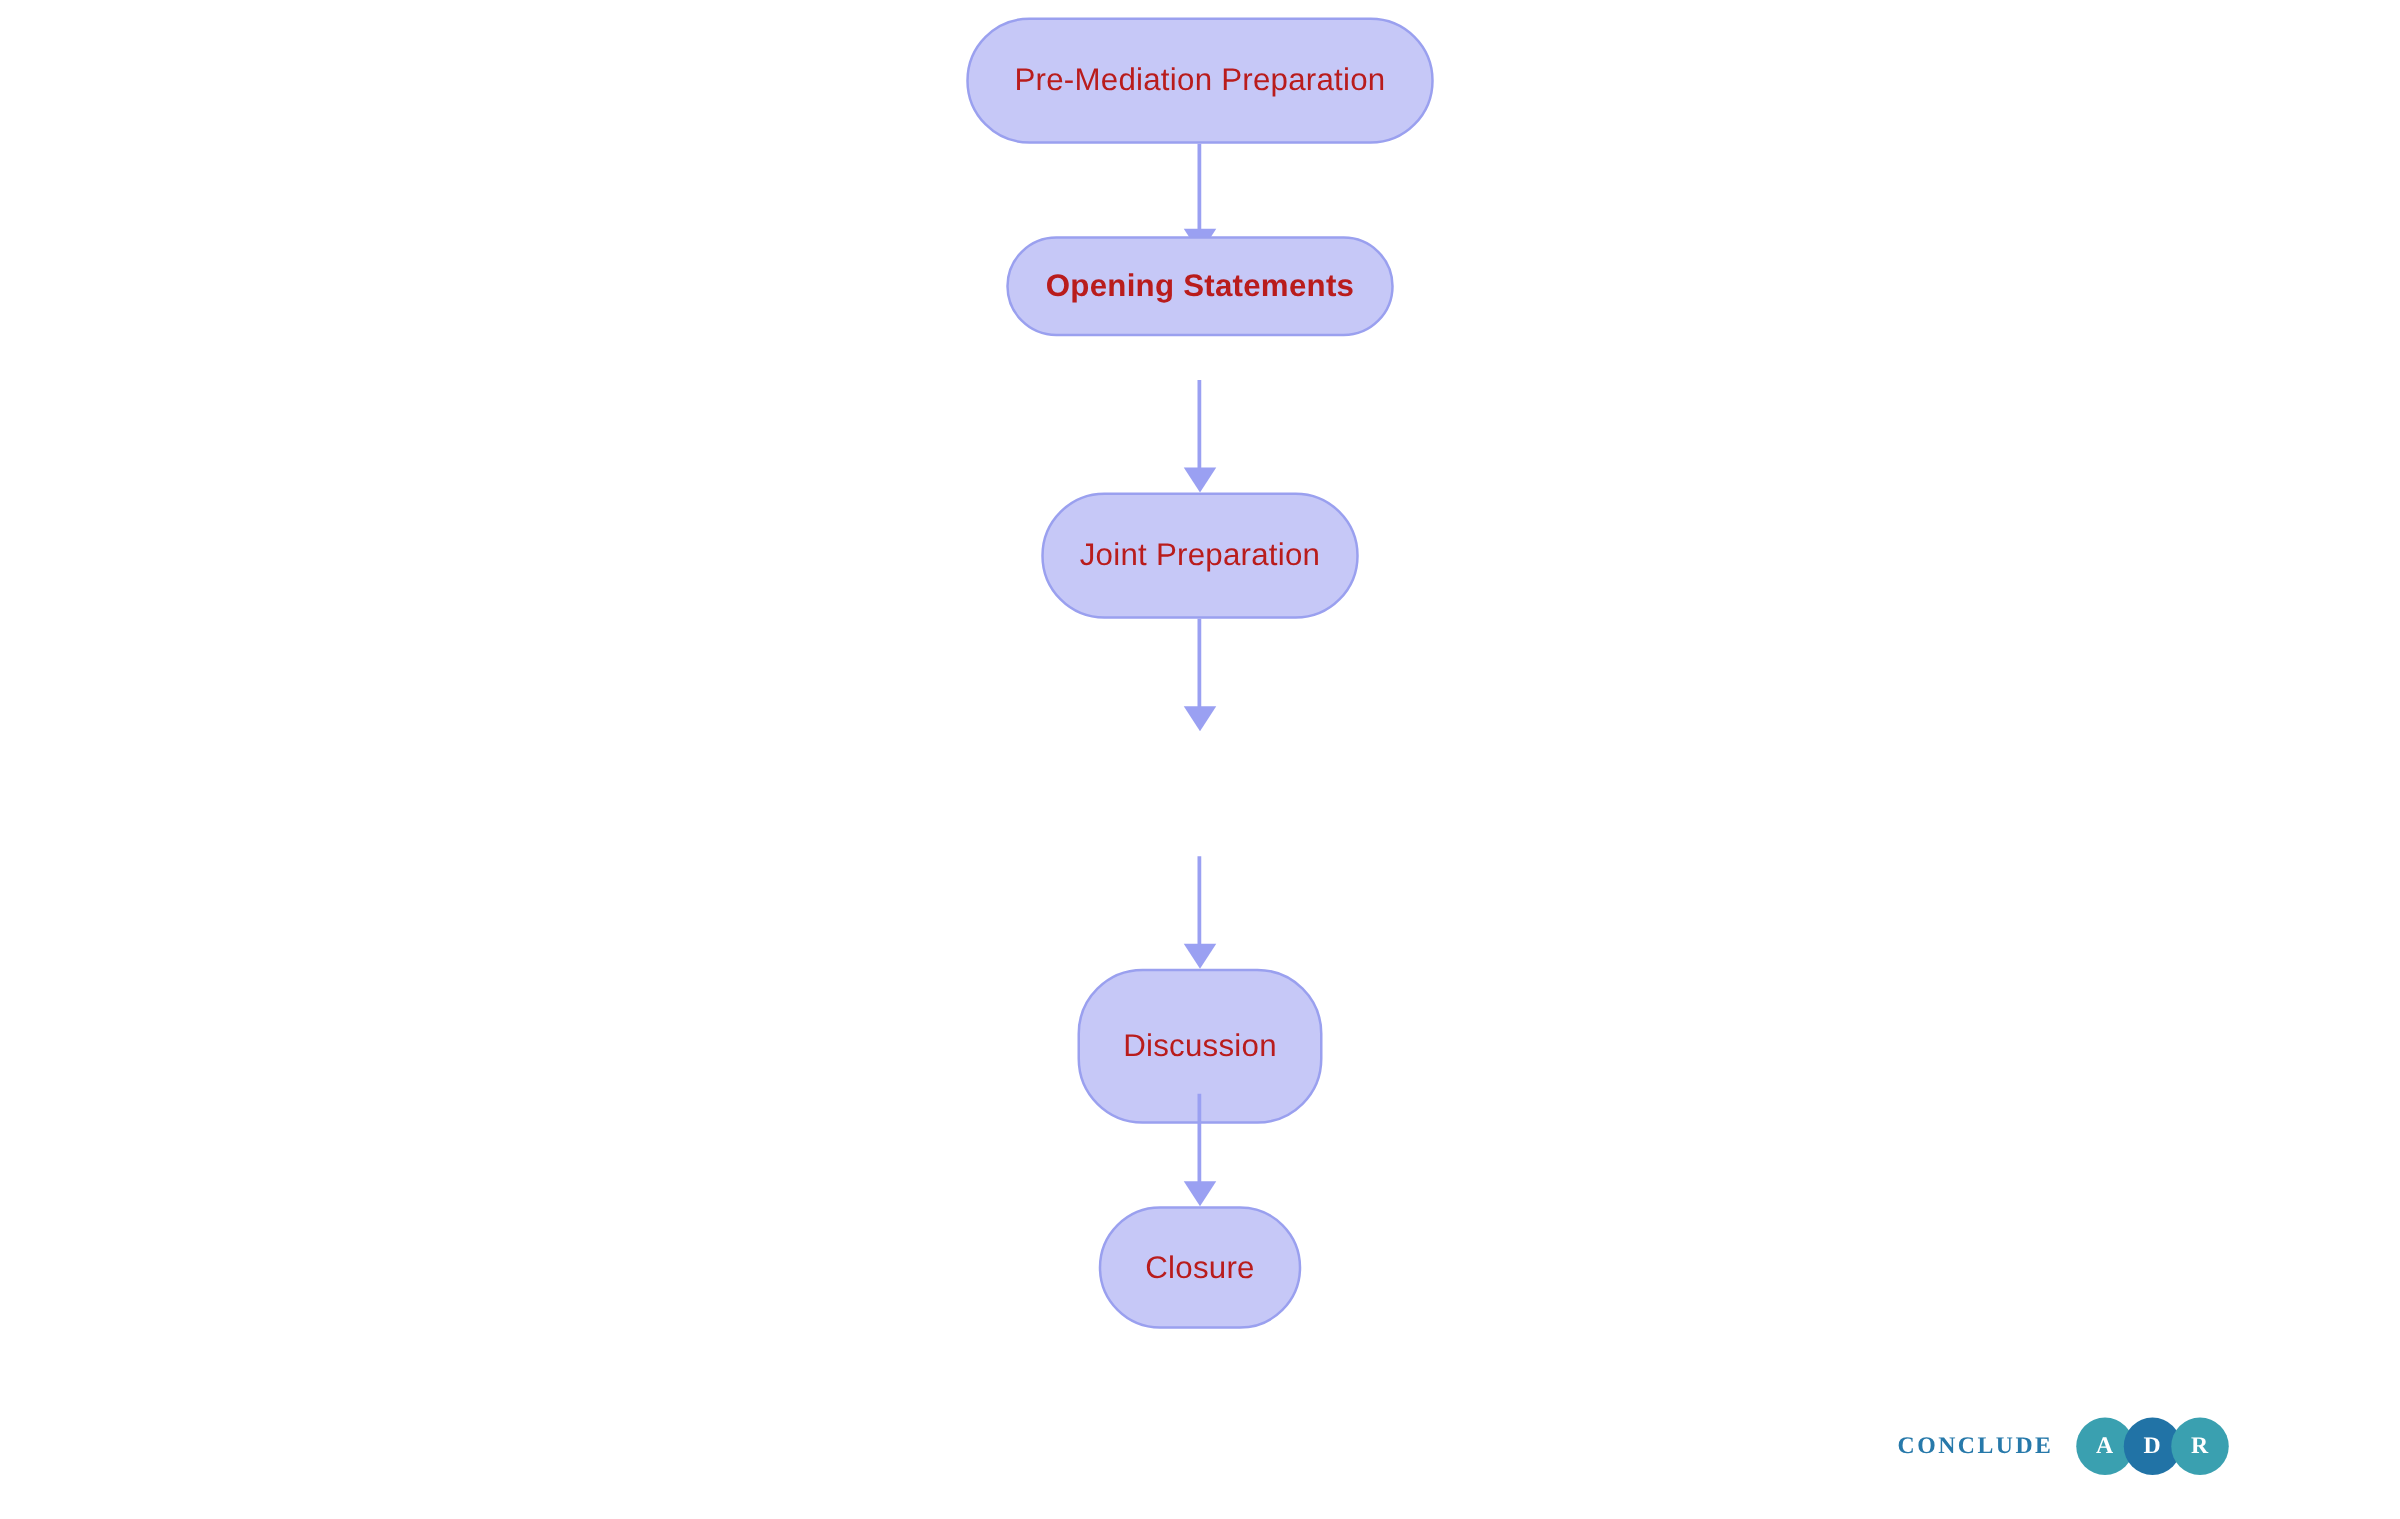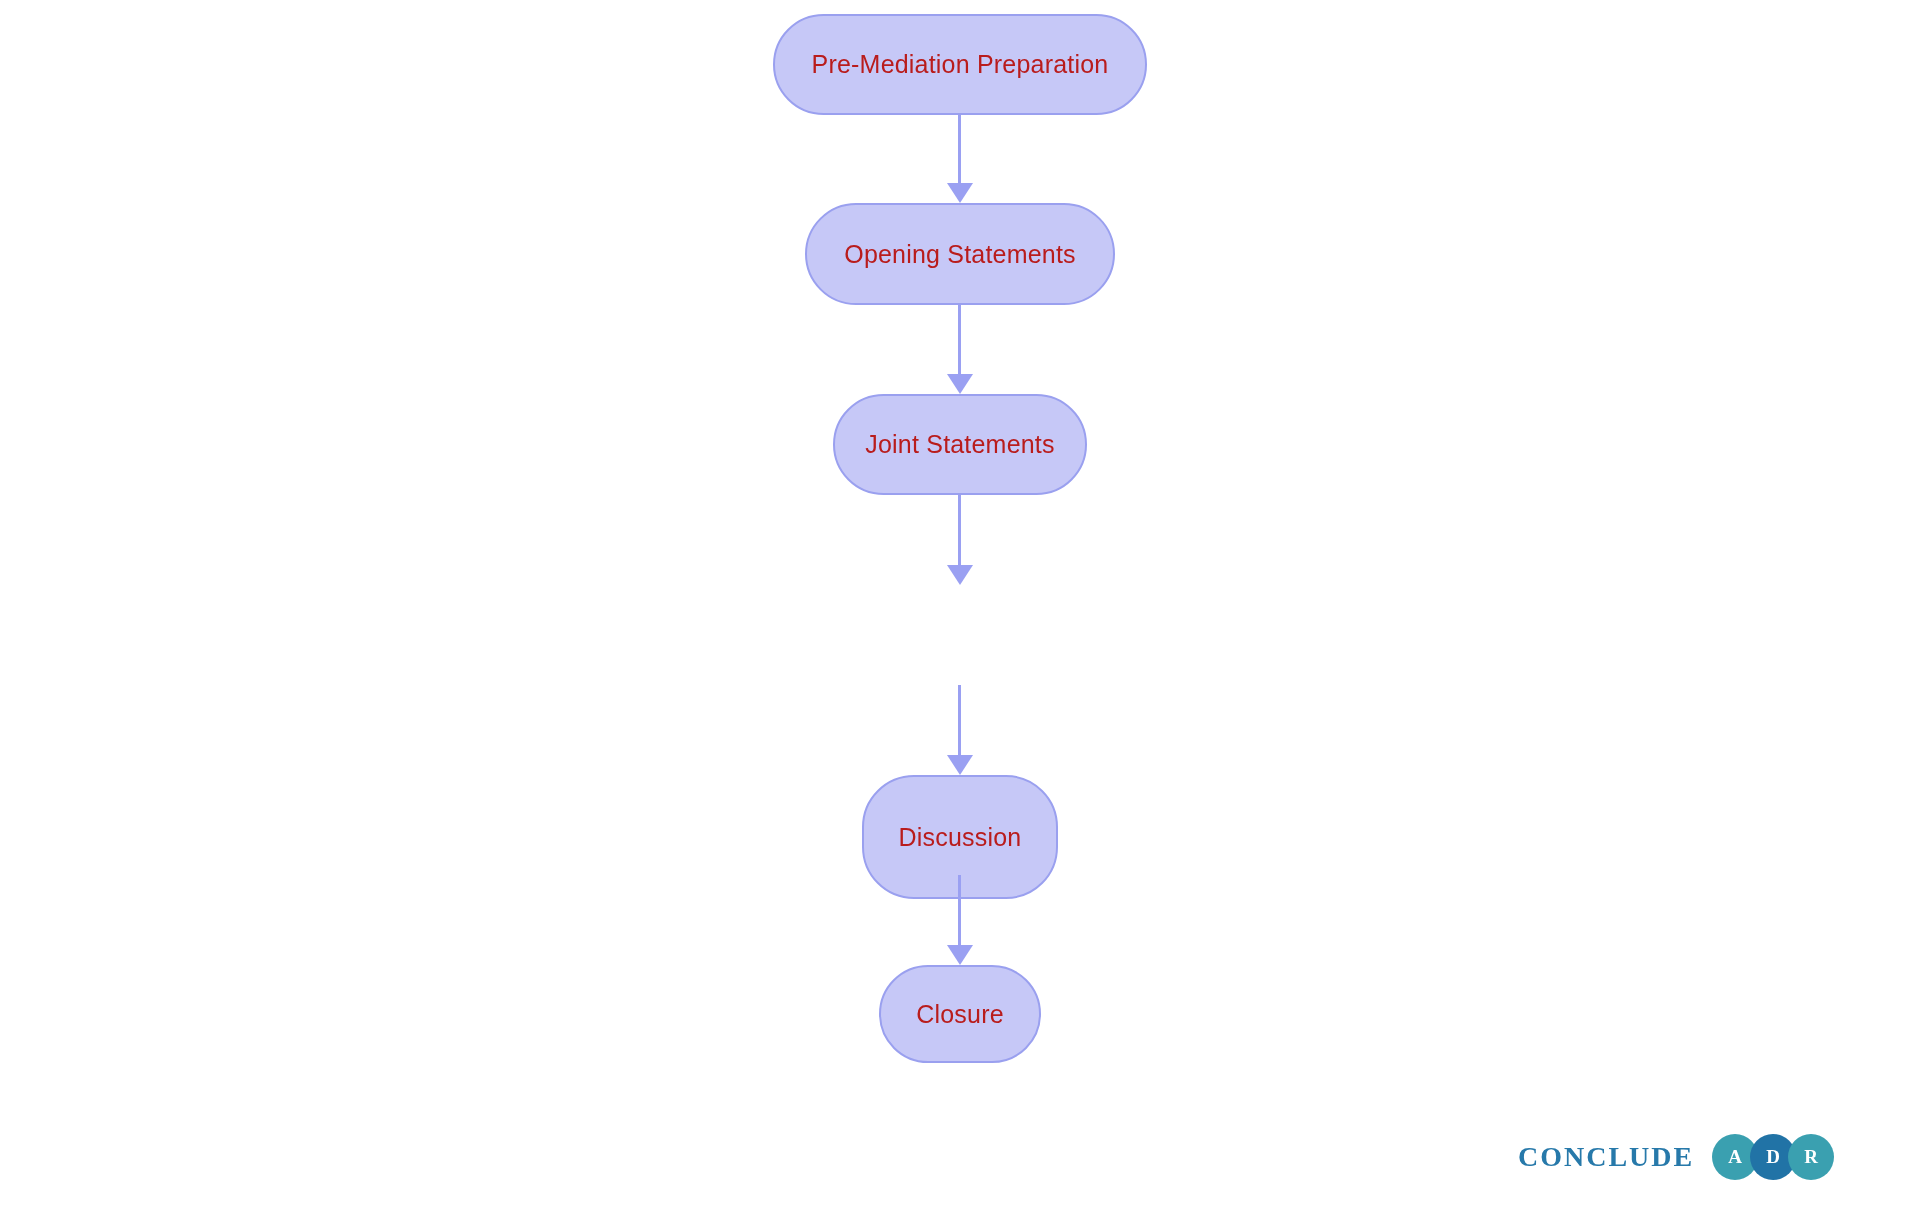--- a/index.html
+++ b/index.html
@@ -21,21 +21,21 @@
     justify-content: center;
     background: #c6c8f7;
     border: 2px solid #9aa0ef;
     border-radius: 52px;
     color: #b91c1c;
     font-size: 25px;
     letter-spacing: 0.2px;
     white-space: nowrap;
   }
   .n1 { left: 773px; top: 14px;  width: 374px; height: 101px; }
-  .n2 { left: 805px; top: 203px; width: 310px; height: 102px; }
+  .n2 { left: 805px; top: 189px; width: 310px; height: 80px; font-weight: bold; }
   .n3 { left: 833px; top: 394px; width: 254px; height: 101px; }
   .n4 { left: 823px; top: 585px; width: 274px; height: 100px; }
   .n5 { left: 862px; top: 775px; width: 196px; height: 124px; }
   .n6 { left: 879px; top: 965px; width: 162px; height: 98px;  }
 
   
   .arrow { position: absolute; left: 947px; width: 26px; }
   .arrow::before {
     content: "";
     position: absolute;
@@ -66,21 +66,21 @@
     position: absolute;
     left: 1518px;
     top: 1134px;
     height: 46px;
     display: flex;
     align-items: center;
   }
   .wordmark {
     font-family: "Liberation Serif", serif;
     font-weight: bold;
-    font-size: 28px;
+    font-size: 19px;
     letter-spacing: 2px;
     color: #2779aa;
     margin-right: 18px;
     line-height: 46px;
   }
   .badges { display: flex; align-items: center; }
   .badge {
     width: 46px;
     height: 46px;
     border-radius: 50%;
@@ -101,21 +101,21 @@
 <body>
 
 <div class="canvas">
 
   <div class="node n1">Pre-Mediation Preparation</div>
   <div class="arrow a1"></div>
 
   <div class="node n2">Opening Statements</div>
   <div class="arrow a2"></div>
 
-  <div class="node n3">Joint Statements</div>
+  <div class="node n3">Joint Preparation</div>
   <div class="arrow a3"></div>
 
   <div class="arrow a4"></div>
 
   <div class="node n5">Discussion</div>
   <div class="arrow a5"></div>
 
   <div class="node n6">Closure</div>
 
   <div class="logo">

